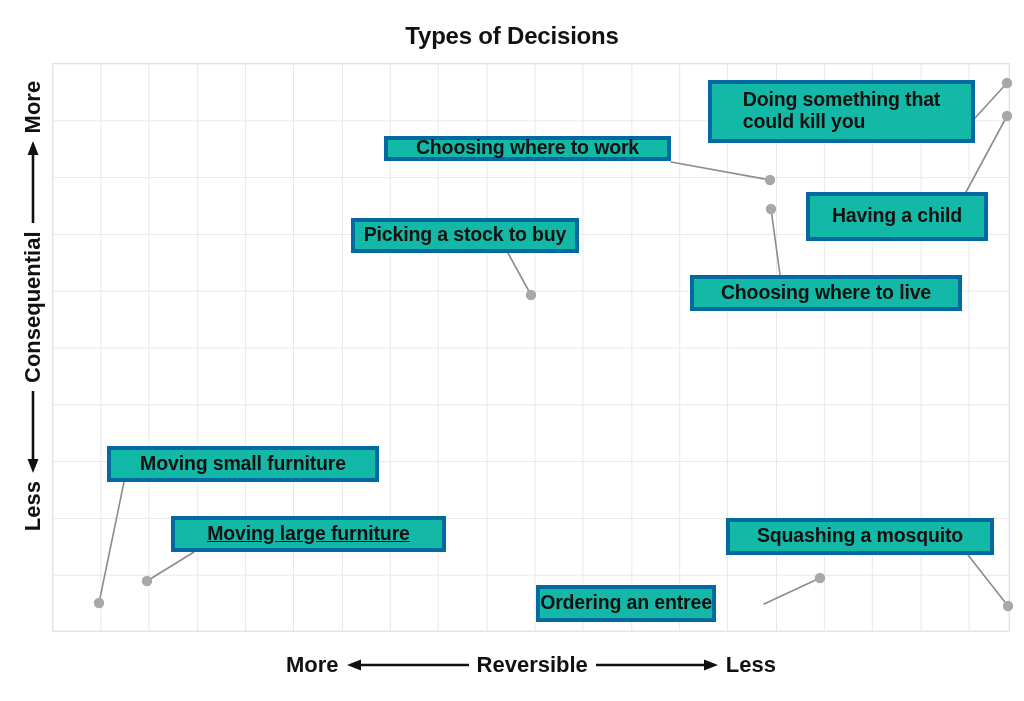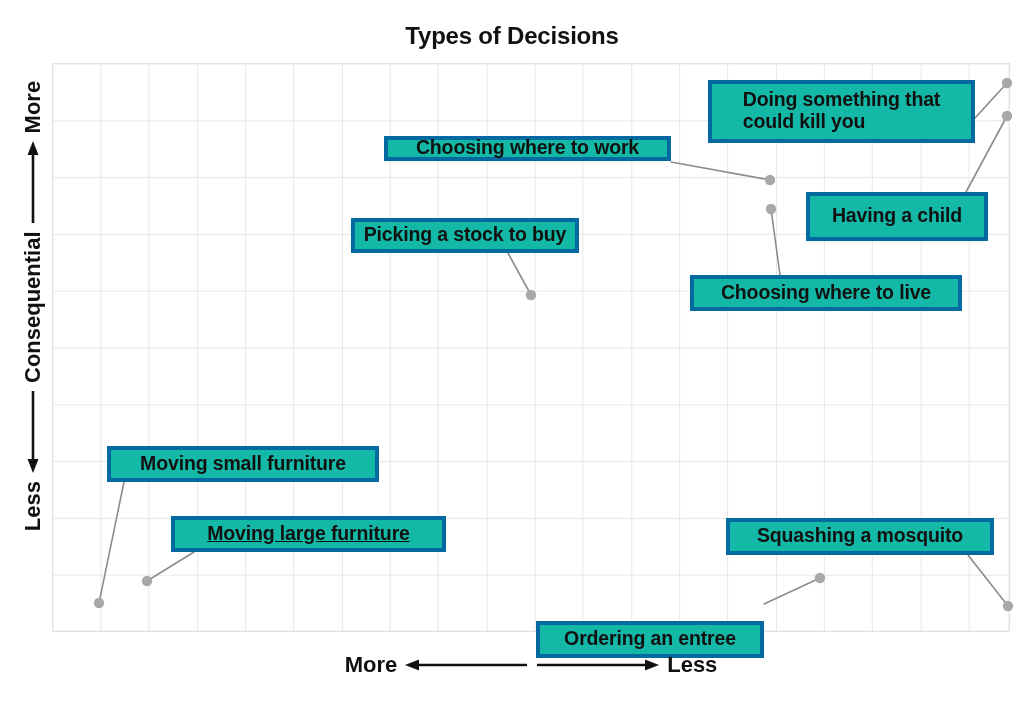--- a/index.html
+++ b/index.html
@@ -204,21 +204,21 @@
 
   <div id="labels-host">
       <div class="point-label" style="left: 708px; top: 80px; width: 267px; height: 63px; display: flex; align-items: center; justify-content: center;">Doing something that
 could kill you</div>
       <div class="point-label" style="left: 806px; top: 192px; width: 182px; height: 49px; display: flex; align-items: center; justify-content: center;">Having a child</div>
       <div class="point-label" style="left: 384px; top: 136px; width: 287px; height: 25px; display: flex; align-items: center; justify-content: center;">Choosing where to work</div>
       <div class="point-label" style="left: 690px; top: 275px; width: 272px; height: 36px; display: flex; align-items: center; justify-content: center;">Choosing where to live</div>
       <div class="point-label" style="left: 338px; top: 218px; width: 228px; height: 35px; display: flex; align-items: center; justify-content: center; margin-left: 13px;">Picking a stock to buy</div>
       <div class="point-label" style="left: 67px; top: 446px; width: 272px; height: 36px; display: flex; align-items: center; justify-content: center; margin-left: 40px;">Moving small furniture</div>
       <div class="point-label" style="left: 171px; top: 516px; width: 275px; height: 36px; display: flex; align-items: center; justify-content: center; text-decoration: underline;">Moving large furniture</div>
-      <div class="point-label" style="left: 536px; top: 585px; width: 228px; height: 37px; display: flex; align-items: center; justify-content: center; margin-top: 36px;">Ordering an entree</div>
+      <div class="point-label" style="left: 536px; top: 585px; width: 180px; height: 37px; display: flex; align-items: center; justify-content: center;">Ordering an entree</div>
       <div class="point-label" style="left: 712px; top: 518px; width: 268px; height: 37px; display: flex; align-items: center; justify-content: center; margin-left: 14px;">Squashing a mosquito</div>
     </div>
 
   <div class="yaxis-wrap">
     <div class="yaxis-inner">
       <span class="axis-word">Less</span>
       <svg class="arrow-svg" width="86" height="16" viewBox="0 0 86 16">
         <line x1="84" y1="8" x2="14" y2="8" stroke="#111" stroke-width="2.6"></line>
         <path d="M2 8 L16 2.5 L16 13.5 Z" fill="#111"></path>
       </svg>
@@ -231,20 +231,21 @@
     </div>
   </div>
 
   <div class="xaxis-wrap">
     <div class="xaxis-inner">
       <span class="axis-word">More</span>
       <svg class="arrow-svg" width="126" height="16" viewBox="0 0 126 16">
         <line x1="124" y1="8" x2="14" y2="8" stroke="#111" stroke-width="2.6"></line>
         <path d="M2 8 L16 2.5 L16 13.5 Z" fill="#111"></path>
       </svg>
+      <span class="axis-word">Reversible</span>
       <svg class="arrow-svg" width="126" height="16" viewBox="0 0 126 16">
         <line x1="2" y1="8" x2="112" y2="8" stroke="#111" stroke-width="2.6"></line>
         <path d="M124 8 L110 2.5 L110 13.5 Z" fill="#111"></path>
       </svg>
       <span class="axis-word">Less</span>
     </div>
   </div>
 
 </div>
 

